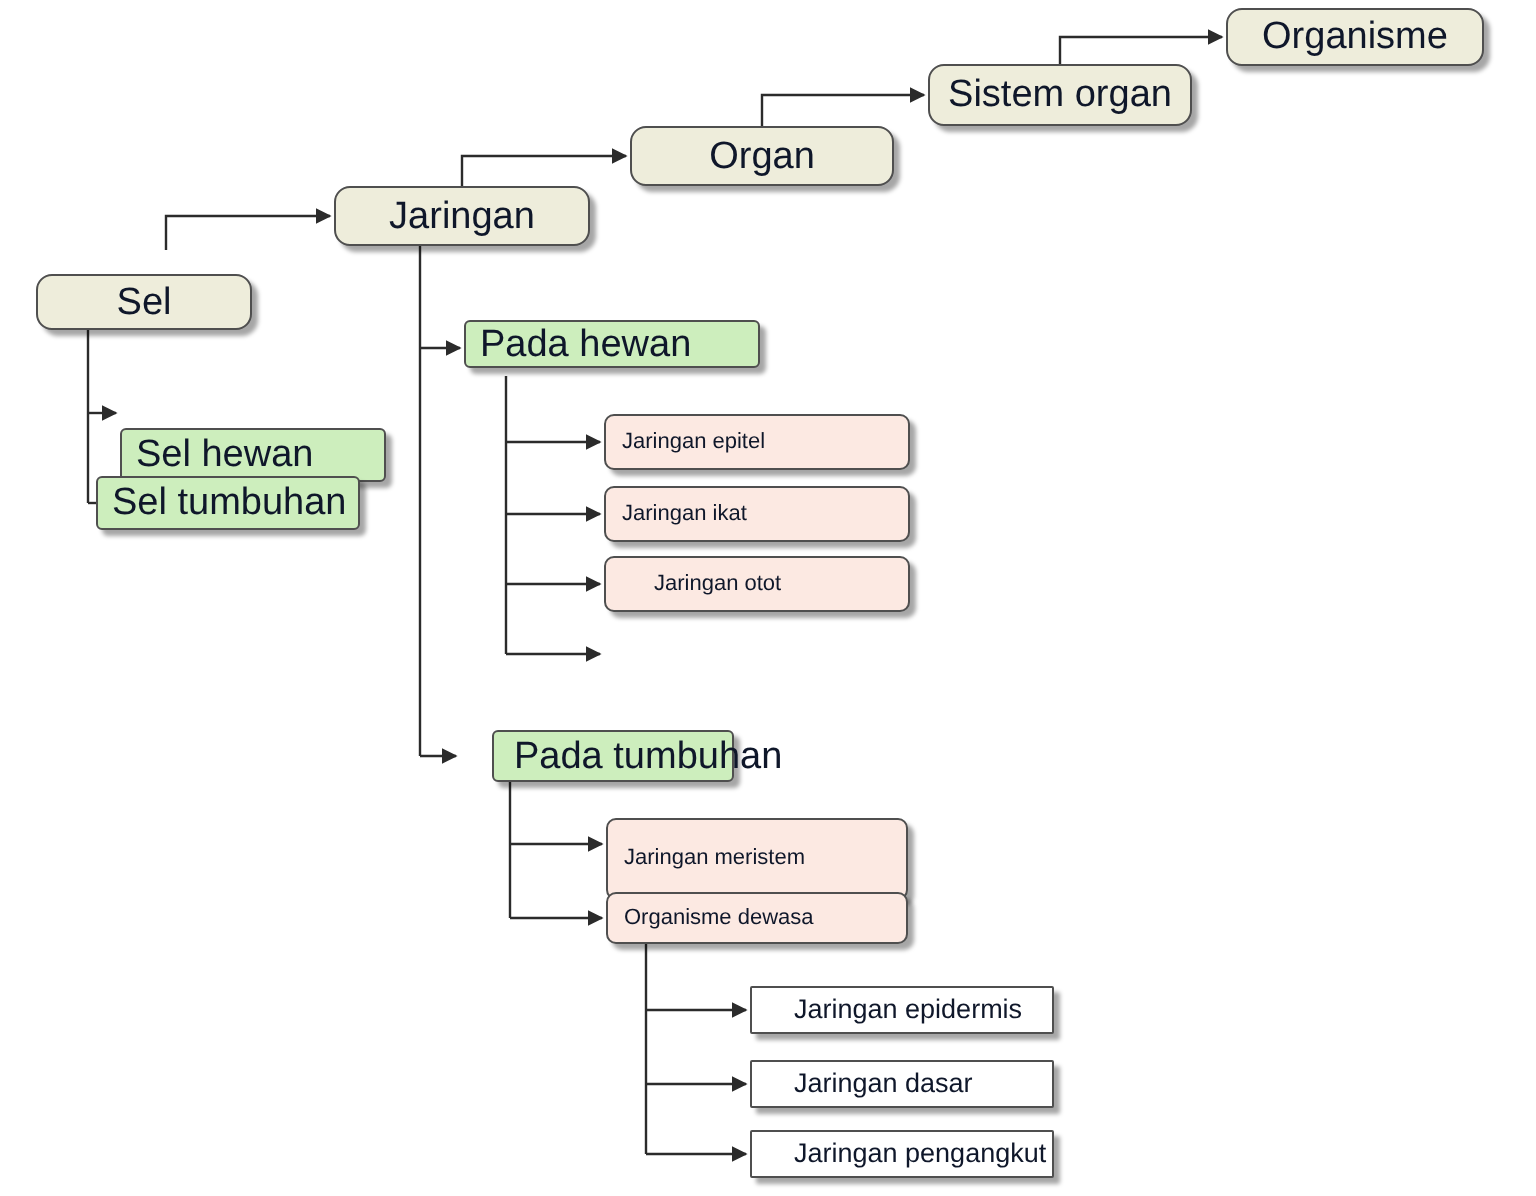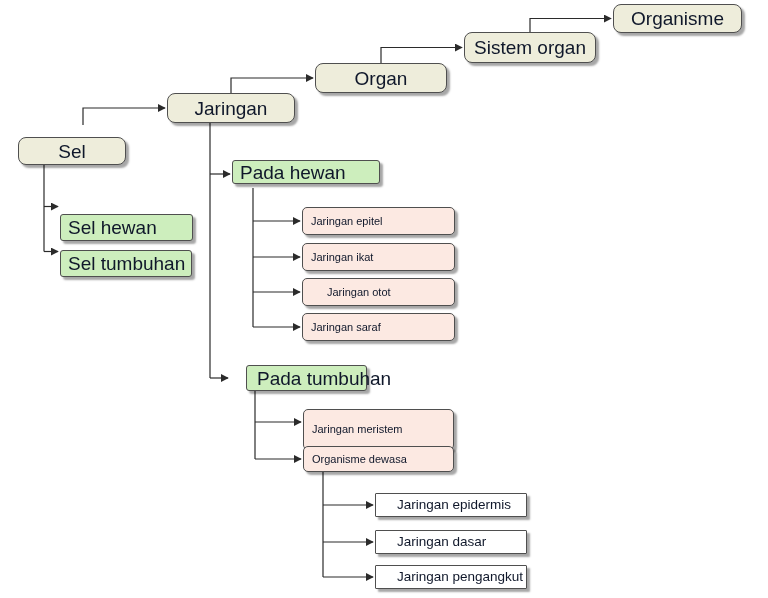--- a/index.html
+++ b/index.html
@@ -91,29 +91,28 @@
     <path class="connector" d="M323,577 H373" marker-end="url(#arw)"></path>
   </svg>
 
   <div class="node beige" style="left:18px;  top:137px; width:108px; height:28px;">Sel</div>
   <div class="node beige" style="left:167px; top:93px;  width:128px; height:30px;">Jaringan</div>
   <div class="node beige" style="left:315px; top:63px;  width:132px; height:30px;">Organ</div>
   <div class="node beige" style="left:464px; top:32px;  width:132px; height:31px;">Sistem organ</div>
   <div class="node beige" style="left:613px; top:4px;   width:129px; height:29px;">Organisme</div>
 
   <div class="node green" style="left:60px; top:193px; width:133px; height:27px;margin-top:21px;">Sel hewan</div>
-  <div class="node green" style="left:60px; top:238px; width:132px; height:27px;margin-top:12px;">Sel tumbuhan</div>
+  <div class="node green" style="left:48px; top:238px; width:132px; height:27px;">Sel tumbuhan</div>
 
   <div class="node green" style="left:232px; top:160px; width:148px; height:24px;">Pada hewan</div>
   <div class="node green" style="left:246px; top:365px; width:121px; height:26px;padding-left:10px;">Pada tumbuhan</div>
 
   <div class="node pink" style="left:302px; top:207px; width:153px; height:28px;">Jaringan epitel</div>
   <div class="node pink" style="left:302px; top:243px; width:153px; height:28px;">Jaringan ikat</div>
   <div class="node pink" style="left:302px; top:278px; width:153px; height:28px;padding-left:24px;">Jaringan otot</div>
-  <div class="node pink" style="left:302px; top:313px; width:153px; height:28px;">Jaringan saraf</div>
 
   <div class="node pink" style="left:303px; top:409px; width:151px; height:41px;">Jaringan meristem</div>
   <div class="node pink" style="left:303px; top:446px; width:151px; height:26px;">Organisme dewasa</div>
 
   <div class="node white" style="left:375px; top:493px; width:152px; height:24px;">Jaringan epidermis</div>
   <div class="node white" style="left:375px; top:530px; width:152px; height:24px;">Jaringan dasar</div>
   <div class="node white" style="left:375px; top:565px; width:152px; height:24px;">Jaringan pengangkut</div>
 
 </div>
 

